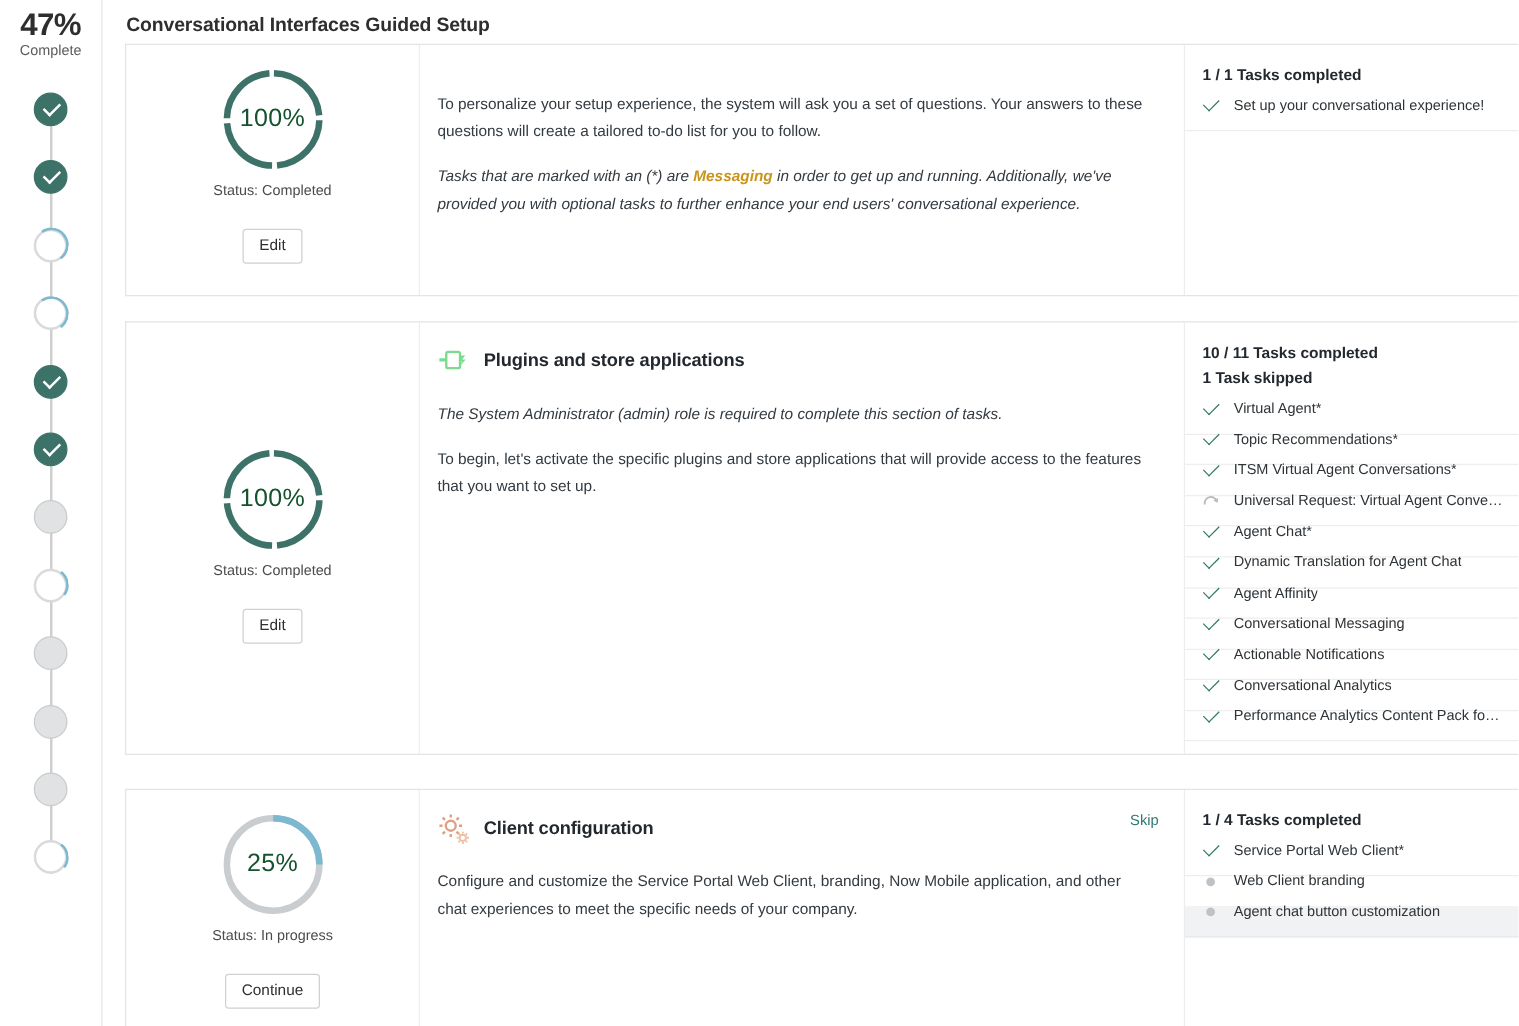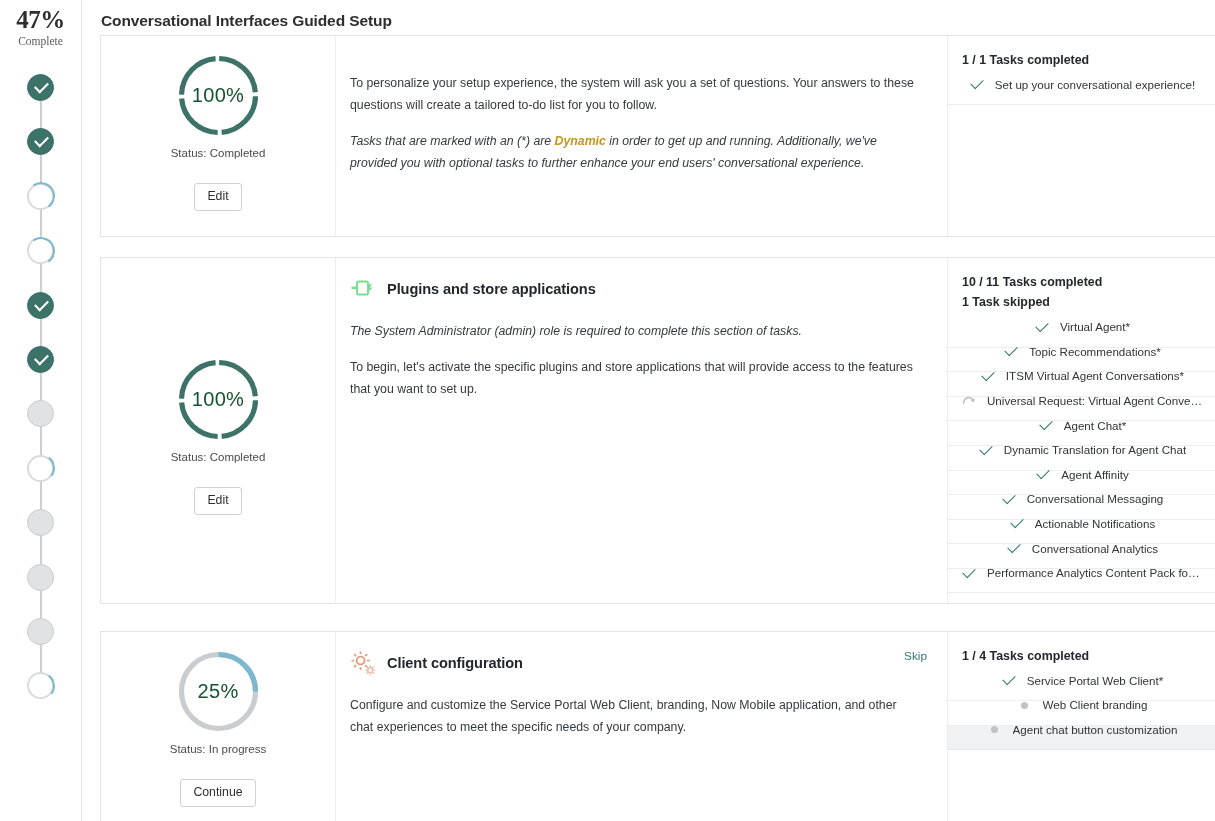--- a/index.html
+++ b/index.html
@@ -13,21 +13,20 @@
   }
   #app { position: relative; width: 1215px; height: 821px; display: flex; }
 
   
   .rail {
     width: 82px;
     flex: 0 0 82px;
     border-right: 1px solid #e6e6e6;
     position: relative;
     height: 821px;
-    font-family: Liberation Serif, serif;
   }
   .rail-pct {
     text-align: center;
     font-size: 25px;
     font-weight: bold;
     color: #2e2e2e;
     letter-spacing: -0.5px;
     padding-top: 5px;
     line-height: 1.2;
   }
@@ -196,21 +195,20 @@
   .task-row {
     display: flex;
     align-items: center;
     gap: 11px;
     padding: 0 12px 16px 14px;
     height: 24.6px;
     border-bottom: 1px solid #eeeeee;
     font-size: 11.6px;
     color: #2f3438;
     cursor: pointer;
-    justify-content: center;
   }
   .task-row:first-child { border-top: none; }
   .task-row.hover { background: #f1f2f3; border-bottom-color: #e6e7e8; }
   .ti { width: 14px; flex: 0 0 14px; height: 14px; position: relative; }
   .ti.check::after {
     content: "";
     position: absolute;
     left: 1px; top: 2px;
     width: 11px; height: 6px;
     border-left: 1.6px solid #2f7a66;
@@ -270,21 +268,21 @@
                 <div class="ring">
                   <svg width="83" height="83">
                     <circle cx="41.5" cy="41.5" r="37" fill="none" stroke="#3d7268" stroke-width="5.2" stroke-dasharray="54.119464091411174 4.0" transform="rotate(-89 41.5 41.5)"></circle>
                   </svg>
                   <div class="ring-label">100%</div>
                 </div>
               </div><div class="status-text">Status: Completed</div><button class="act-btn">Edit</button></div>
           </div>
           <div class="card-mid">
             <p class="sec-p">To personalize your setup experience, the system will ask you a set of questions. Your answers to these questions will create a tailored to-do list for you to follow.</p>
-            <p class="sec-p ital tight">Tasks that are marked with an (*) are <span class="req">Dynamic</span> in order to get up and running. Additionally, we've provided you with optional tasks to further enhance your end users' conversational experience.</p>
+            <p class="sec-p ital tight">Tasks that are marked with an (*) are <span class="req">Messaging</span> in order to get up and running. Additionally, we've provided you with optional tasks to further enhance your end users' conversational experience.</p>
           </div>
           <div class="card-right">
             <div class="tasks-count">1 / 1 Tasks completed</div>
             <div class="task-list">
               <div class="task-row">
                 <span class="ti check"></span>
                 <span class="task-label">Set up your conversational experience!</span>
               </div>
             </div>
           </div>

